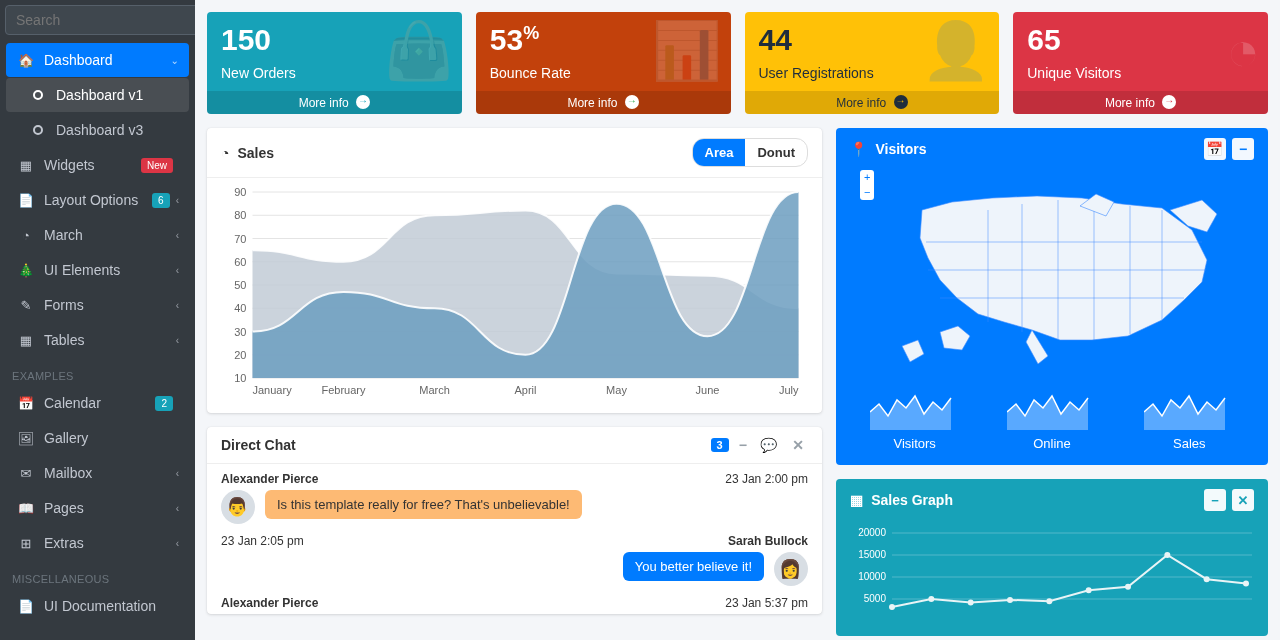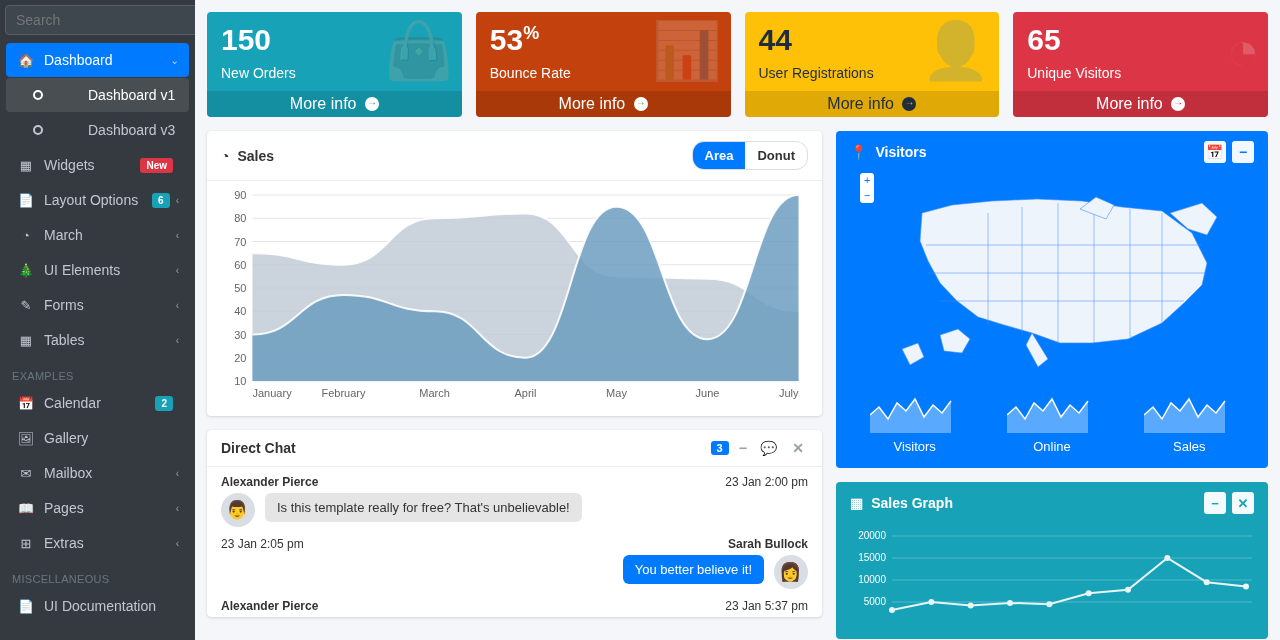--- a/index.html
+++ b/index.html
@@ -6,40 +6,40 @@
 body { font-family: "Source Sans Pro", -apple-system, sans-serif; font-size: 14px; background: #f4f6f9; color: #333; width: 1280px; height: 640px; overflow: hidden; }
 .layout { display: flex; height: 100%; }
 
 
 .sidebar { width: 195px; background: #343a40; color: #c2c7d0; height: 100%; overflow-y: auto; font-size: 14px; }
 .search-wrap { display: flex; padding: 5px 5px 8px 5px; }
 .search-wrap input { flex: 1; background: #3f474e; border: 1px solid #56606a; color: #ccc; padding: 6px 10px; border-radius: 4px 0 0 4px; font-size: 14px; }
 .nav { list-style: none; padding: 0 6px; }
 .nav li { display: flex; align-items: center; padding: 9px 10px; border-radius: 4px; cursor: pointer; position: relative; margin-bottom: 1px; }
 .nav li.active { background: #007bff; color: #fff; }
-.nav li.sub { padding-left: 22px; gap: 32px; }
+.nav li.sub { padding-left: 22px; }
 .nav li.sub.selected { background: #494e53; color: #fff; }
 .nav .icon { width: 20px; display: inline-flex; justify-content: center; margin-right: 8px; font-size: 13px; }
 .nav .label { flex: 1; }
 .nav .chev { font-size: 10px; opacity: .7; }
-.nav .badge { font-size: 10px; padding: 2px 6px; border-radius: 3px; margin-right: 6px; font-weight: bold; }
+.nav .badge { font-size: 10px; padding: 2px 6px; border-radius: 3px; margin-right: 6px; font-weight: normal; }
 .badge-red { background: #dc3545; color: #fff; }
 .badge-blue { background: #17a2b8; color: #fff; }
 .nav-header { padding: 12px 12px 4px; font-size: 11px; color: #6c757d; letter-spacing: .3px; }
 .circle-icon { width: 10px; height: 10px; border: 2px solid #c2c7d0; border-radius: 50%; display: inline-block; }
 .nav li.sub.selected .circle-icon { border-color: #fff; }
 
 
 .main { flex: 1; padding: 0 12px; overflow: hidden; }
 .cards { display: flex; gap: 14px; padding-top: 12px; }
 .card { flex: 1; color: #fff; border-radius: 4px; position: relative; overflow: hidden; }
 .card-body { padding: 12px 14px 10px; }
 .card h2 { font-size: 30px; font-weight: 700; line-height: 1; }
 .card p { font-size: 14px; margin-top: 10px; }
-.card-footer { background: rgba(0,0,0,.12); text-align: center; padding: 4px; font-size: 16px; cursor: pointer; }
+.card-footer { background: rgba(0,0,0,.12); text-align: center; padding: 4px; font-size: 12px; cursor: pointer; }
 .card-footer .arrow-icon { display:inline-flex; width:14px; height:14px; border-radius:50%; background:currentColor; position:relative; vertical-align:-2px; margin-left:4px;}
 .card-footer .arrow-icon::before { content:"→"; position:absolute; left:2px; top:-1px; font-size:10px; }
 .c-teal { background: #17a2b8; } .c-teal .arrow-icon::before{color:#17a2b8;}
 .c-green { background: #c2410c; } .c-green .arrow-icon::before{color:#28a745;}
 .c-yellow { background: #ffc107; color: #1f2d3d; } .c-yellow .arrow-icon::before{color:#ffc107;}
 .c-red { background: #dc3545; } .c-red .arrow-icon::before{color:#dc3545;}
 .card .bg-icon { position: absolute; right: 8px; top: 6px; font-size: 56px; opacity: .18; }
 
 .row { display: flex; gap: 14px; margin-top: 14px; }
 .panel { background: #fff; border-radius: 4px; box-shadow: 0 0 1px rgba(0,0,0,.12), 0 1px 3px rgba(0,0,0,.12); }
@@ -60,21 +60,21 @@
 
 
 .chat-badge { background: #007bff; color: #fff; font-size: 11px; padding: 1px 6px; border-radius: 3px; }
 .tool-btn { color: #97a0a8; cursor: pointer; padding: 0 4px; font-size: 14px; }
 .chat-box { height: 150px; overflow-y: auto; padding: 8px 14px; font-size: 13px; }
 .chat-meta { display: flex; justify-content: space-between; font-size: 12px; margin-bottom: 4px; }
 .chat-meta .name { font-weight: 600; }
 .chat-row { display: flex; align-items: flex-start; gap: 10px; margin-bottom: 10px; }
 .chat-row.right { flex-direction: row-reverse; }
 .avatar { width: 34px; height: 34px; border-radius: 50%; background: #d8dee4; display:flex; align-items:center; justify-content:center; font-size:18px;}
-.bubble { background: #e5e5e5; padding: 7px 12px; border-radius: 6px; max-width: 80%; position:relative;}
+.bubble { background: #fdba74; padding: 7px 12px; border-radius: 6px; max-width: 80%; position:relative;}
 .chat-row.right .bubble { background: #007bff; color: #ffffff; }
 
 
 .panel-blue { background: #007bff; color: #fff; border-radius: 4px; }
 .panel-blue .panel-header { border: none; color: #fff; }
 .tool-sq { width: 22px; height: 22px; background: rgba(255,255,255,.95); color: #007bff; border-radius: 3px; display: inline-flex; align-items: center; justify-content: center; font-size: 14px; cursor: pointer; }
 .map-box { padding: 0 18px 8px; position: relative; }
 .zoom-ctl { position: absolute; left: 24px; top: 0; background: #fff; color: #007bff; border-radius: 3px; font-size: 11px; line-height: 1; }
 .zoom-ctl div { padding: 2px 4px; cursor: pointer; }
 .sparkrow { display: flex; justify-content: space-around; padding: 4px 10px 14px; }

